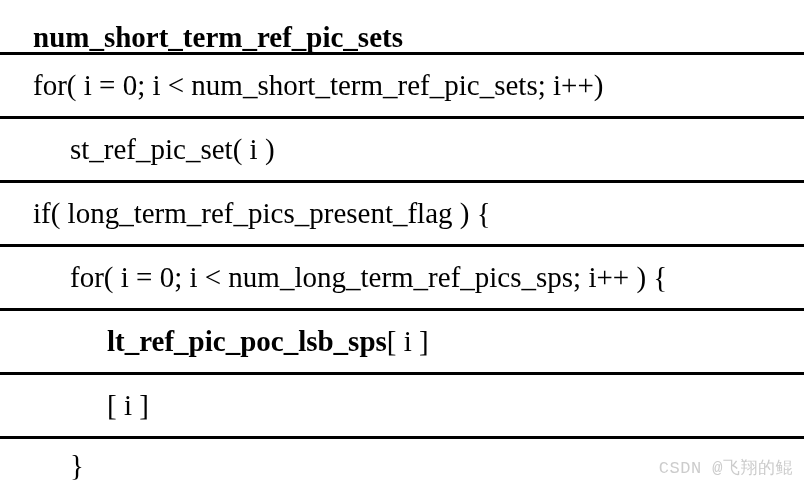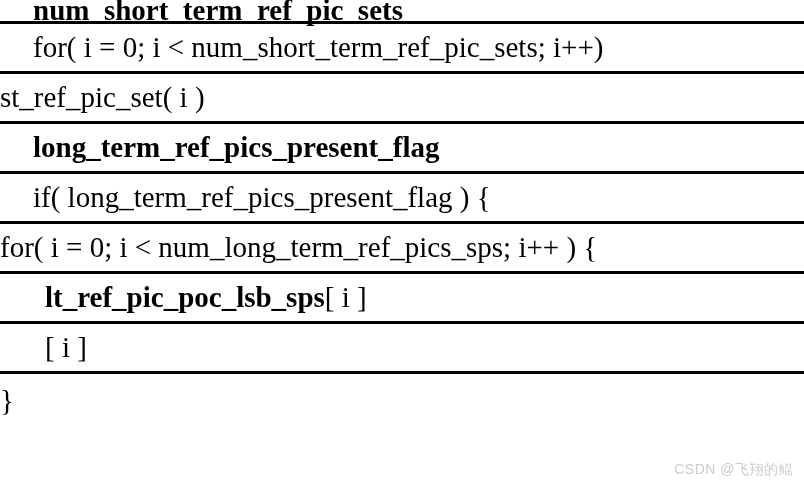--- a/index.html
+++ b/index.html
@@ -13,52 +13,51 @@
     overflow: hidden;
     position: relative;
   }
   .syntax-table {
     width: 804px;
     font-family: "Liberation Serif", "DejaVu Serif", serif;
     color: #000000;
   }
   .syntax-row {
     box-sizing: border-box;
-    height: 50px;
+    height: 64px;
     border-bottom: 3px solid #000000;
     display: flex;
     align-items: center;
     font-size: 29px;
     line-height: 1;
     white-space: pre;
   }
-  .syntax-row.first { height: 24px; }
+  .syntax-row.first { height: 55px; align-items: flex-end; }
   .syntax-row.last  { height: 52px; border-bottom: none; }
   .indent-1 { padding-left: 33px; }
-  .indent-2 { }
-  .indent-3 { padding-left: 45px; font-family: Liberation Serif, serif; }
+  .indent-2 { padding-left: 70px; }
+  .indent-3 { padding-left: 107px; font-family: Liberation Serif, serif; }
   .seg-bold { font-weight: bold; }
   .watermark {
     position: absolute;
     right: 11px;
     bottom: 13px;
-    font-family: Liberation Sans, sans-serif;
-    font-size: 14px;
+    font-family: Liberation Mono, monospace;
+    font-size: 17px;
     letter-spacing: 0.5px;
     color: #cccccc;
   }
 </style>
 </head>
 <body style="background: rgb(255, 255, 255);">
 
 <div class="syntax-table" style="color: rgb(0, 0, 0);">
     <div class="syntax-row indent-1 first"><span class="seg-bold">num_short_term_ref_pic_sets</span></div>
     <div class="syntax-row indent-1"><span>for( i = 0; i &lt; num_short_term_ref_pic_sets; i++)</span></div>
     <div class="syntax-row indent-2"><span>st_ref_pic_set( i )</span></div>
-    <div class="syntax-row indent-1"><span class="seg-bold">long_term_ref_pics_present_flag</span></div>
     <div class="syntax-row indent-1"><span>if( long_term_ref_pics_present_flag ) {</span></div>
     <div class="syntax-row indent-2"><span>for( i = 0; i &lt; num_long_term_ref_pics_sps; i++ ) {</span></div>
     <div class="syntax-row indent-3"><span class="seg-bold">lt_ref_pic_poc_lsb_sps</span><span>[ i ]</span></div>
     <div class="syntax-row indent-3"><span>[ i ]</span></div>
     <div class="syntax-row indent-2 last"><span>}</span></div>
   </div>
 
 <div class="watermark" style="color: rgb(204, 204, 204);">CSDN @飞翔的鲲</div>
 
 </body></html>

